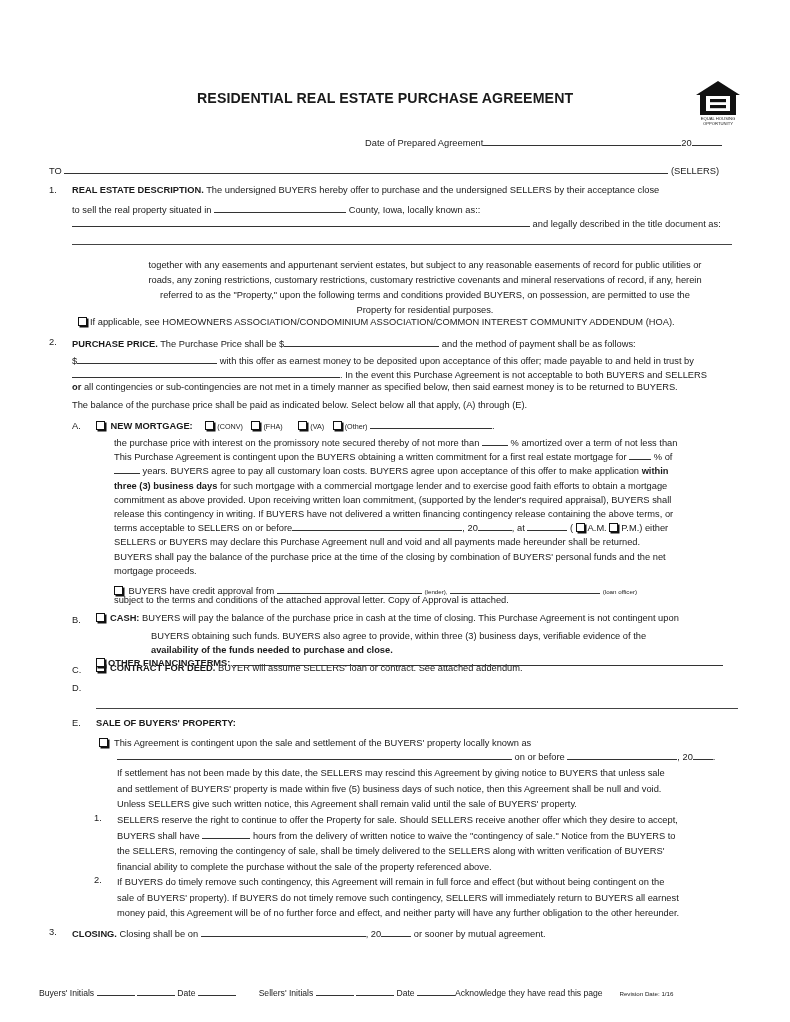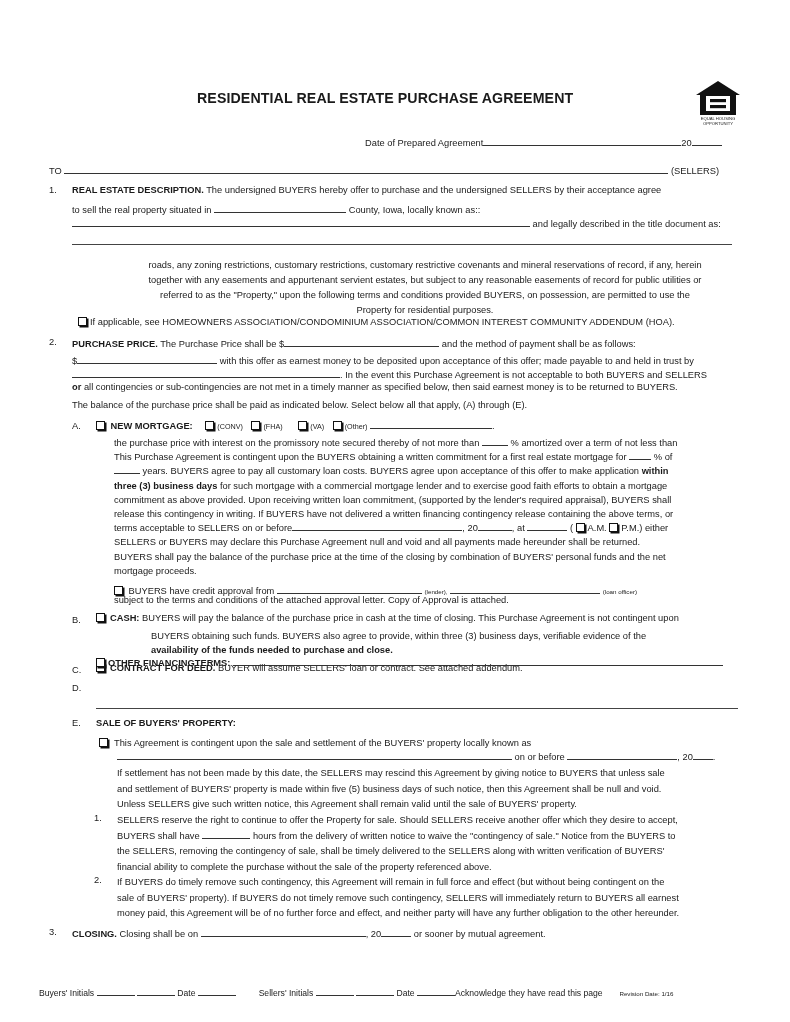--- a/index.html
+++ b/index.html
@@ -40,36 +40,36 @@
 </div>
 
 <div class="abs" style="left:49px; top:164px;">
   <span>TO</span>
   <span class="blank" style="width:604px;"></span>
   <span>(SELLERS)</span>
 </div>
 
 <div class="abs" style="left:49px; top:185px;">1.</div>
 <div class="abs" style="left:72px; top:185px;">
-  <span class="b">REAL ESTATE DESCRIPTION.</span><span> The undersigned BUYERS hereby offer to purchase and the undersigned SELLERS by their acceptance agree</span>
+  <span class="b">REAL ESTATE DESCRIPTION.</span><span> The undersigned BUYERS hereby offer to purchase and the undersigned SELLERS by their acceptance close</span>
 </div>
 <div class="abs" style="left:72px; top:203px;">
   <span>to sell the real property situated in</span>
   <span class="blank" style="width:132px;"></span>
   <span>County, Iowa, locally known as::</span>
 </div>
 <div class="abs" style="left:72px; top:217px;">
   <span class="blank" style="width:458px;"></span>
   <span>and legally described in the title document as:</span>
 </div>
 <div class="line" style="left:72px; width:660px; top:244px;"></div>
 
 <div class="abs centered" style="left:110px; top:258px; width:630px; line-height:15px;">
+  <div>together with any easements and appurtenant servient estates, but subject to any reasonable easements of record for public utilities or</div>
   <div>roads, any zoning restrictions, customary restrictions, customary restrictive covenants and mineral reservations of record, if any, herein</div>
-  <div>together with any easements and appurtenant servient estates, but subject to any reasonable easements of record for public utilities or</div>
   <div>referred to as the "Property," upon the following terms and conditions provided BUYERS, on possession, are permitted to use the</div>
   <div>Property for residential purposes.</div>
 </div>
 
 <div class="abs" style="left:78px; top:317px;">
   <span class="cb"></span><span>If applicable, see HOMEOWNERS ASSOCIATION/CONDOMINIUM ASSOCIATION/COMMON INTEREST COMMUNITY ADDENDUM (HOA).</span>
 </div>
 
 <div class="abs" style="left:49px; top:337px;">2.</div>
 <div class="abs" style="left:72px; top:337px;">

